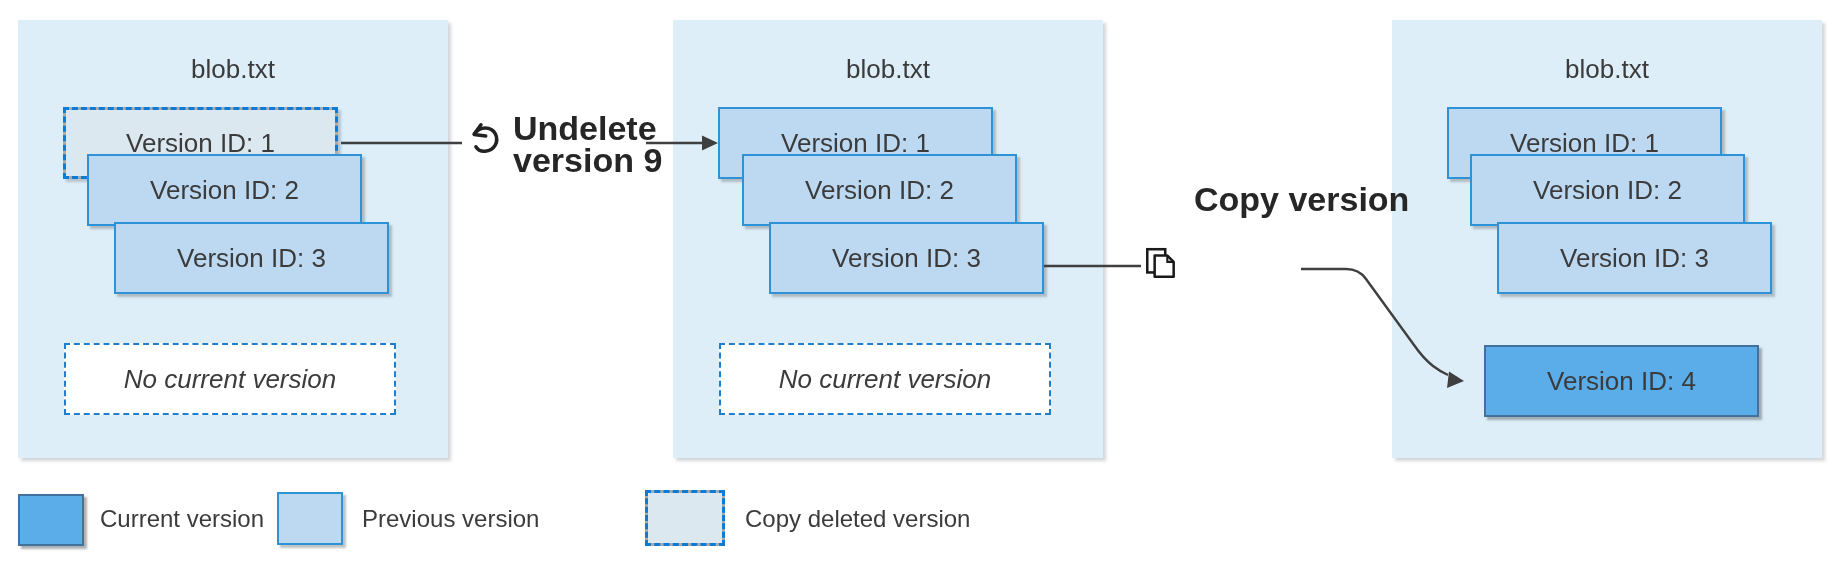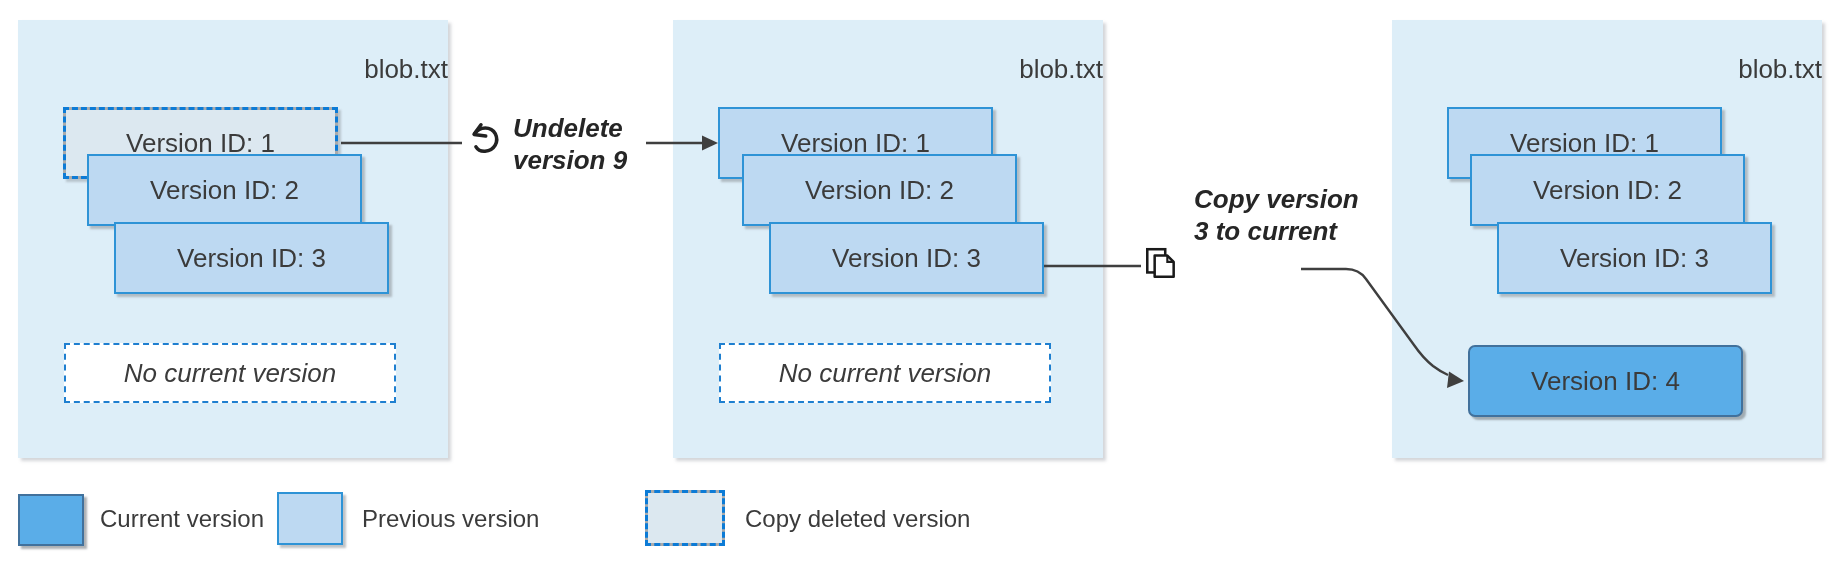--- a/index.html
+++ b/index.html
@@ -8,45 +8,45 @@
     --soft-deleted-fill:#DCE8F0; --soft-deleted-dash:#0C7BD6; --soft-deleted-gap:#ABABAB;
     --panel-fill:#DDEEF8; --empty-slot-border:#1E7FD0; --connector:#3F3F3F;
     --text:#3B3B3B; --label-text:#262626;
   }
   html,body{margin:0;padding:0;background:#fff;}
   body{font-family:"Liberation Sans","DejaVu Sans",sans-serif;color:var(--text);}
   .canvas{position:relative;width:1842px;height:566px;background:#fff;overflow:hidden;}
 
   .panel{position:absolute;top:20px;width:430px;height:438px;background:var(--panel-fill);
          box-shadow:3px 3px 3px rgba(160,165,170,.45);}
-  .panel-title{position:absolute;top:34px;left:0;width:100%;text-align:right;
+  .panel-title{position:absolute;top:34px;left:0;width:100%;text-align:center;
                font-size:26px;color:var(--text);}
 
   .vbox{position:absolute;width:275px;height:72px;display:flex;align-items:center;
         justify-content:center;font-size:26px;color:var(--text);box-sizing:border-box;}
   .prev{background:var(--previous-fill);border:2px solid var(--previous-border);
         box-shadow:3px 3px 2px rgba(140,146,152,.55);}
   .soft{border:3px dashed var(--soft-deleted-dash);
         background:linear-gradient(var(--soft-deleted-fill),var(--soft-deleted-fill)) padding-box,
                    linear-gradient(var(--soft-deleted-gap),var(--soft-deleted-gap)) border-box;
         box-shadow:3px 3px 2px rgba(140,146,152,.45);}
   .current{background:var(--current-fill);border:2px solid var(--current-border);
         box-shadow:3px 3px 2px rgba(120,126,132,.6);}
-  .empty-slot{position:absolute;width:332px;height:60px;background:#fff;
+  .empty-slot{position:absolute;width:332px;height:72px;background:#fff;
         border:2px dashed var(--empty-slot-border);box-sizing:border-box;
         display:flex;align-items:center;justify-content:center;
         font-size:26px;font-style:italic;color:var(--text);}
 
   .b1{left:45px;top:87px;}  .b2{left:69px;top:134px;}  .b3{left:96px;top:202px;}
   .p3 .b1{left:55px;} .p3 .b2{left:78px;} .p3 .b3{left:105px;}
   .slot{left:46px;top:323px;}
-  .b4{left:76px;top:325px;border-radius:7px;}
+  .b4{left:92px;top:325px;}
 
-  .action-label{position:absolute;font-size:26px;font-weight:bold;color:var(--label-text);
-                line-height:32px;white-space:nowrap;font-style:italic;}
+  .action-label{position:absolute;font-size:34px;font-weight:bold;color:var(--label-text);
+                line-height:32px;white-space:nowrap;}
   .icon{position:absolute;width:38px;height:38px;}
   .icon svg{width:100%;height:100%;display:block;}
 
   .connectors{position:absolute;left:0;top:0;pointer-events:none;}
   .connectors path,.connectors line{stroke:var(--connector);stroke-width:2.4;fill:none;}
   .connectors polygon{fill:var(--connector);stroke:none;}
 
   .legend-swatch{position:absolute;box-sizing:border-box;}
   .sw-current{left:18px;top:494px;width:66px;height:52px;background:var(--current-fill);
               border:2px solid var(--current-border);box-shadow:3px 3px 2px rgba(120,126,132,.6);}
@@ -110,21 +110,20 @@
       <path d="M24 10 V16 H30" fill="none" stroke="#1a1a1a" stroke-width="2"></path>
     </svg>
   </div>
 
   <div class="action-label" style="left:513px;top:112px;">
     <div>Undelete</div>
     <div>version 9</div>
   </div>
   <div class="action-label" style="left:1194px;top:183px;">
     <div>Copy version</div>
-    <div>3 to current</div>
   </div>
 
   <div>
     <div class="legend-swatch sw-current"></div>
     <div class="legend-label ll-current">Current version</div>
     <div class="legend-swatch sw-previous"></div>
     <div class="legend-label ll-previous">Previous version</div>
     <div class="legend-swatch sw-soft"></div>
     <div class="legend-label ll-soft">Copy deleted version</div>
   </div>

